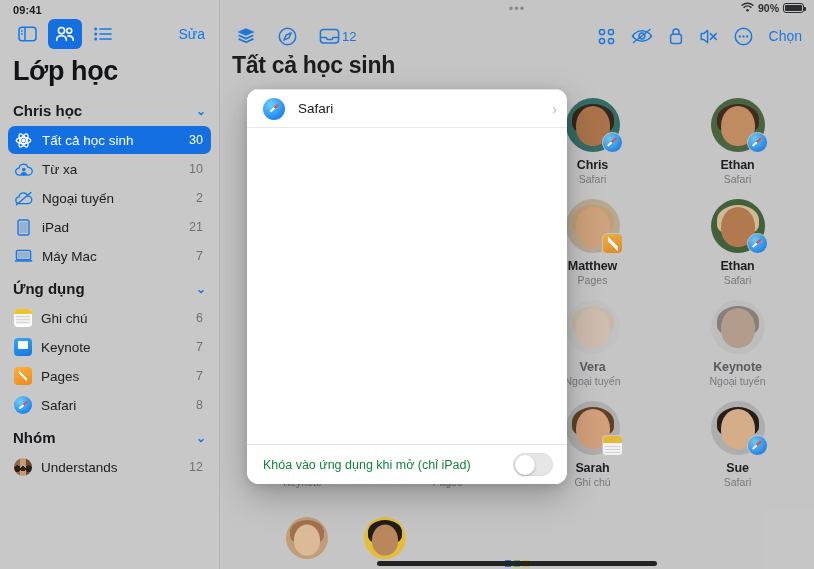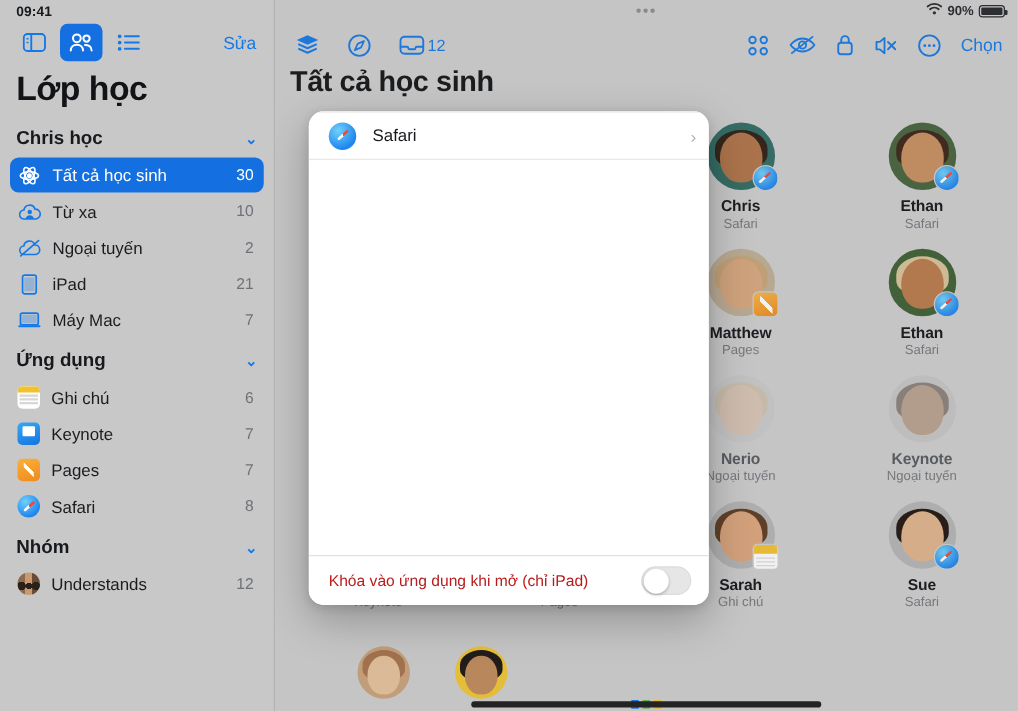--- a/index.html
+++ b/index.html
@@ -187,21 +187,21 @@
     border-bottom: 1px solid #e8e8e8;
   }
   .m-row .mi { width: 22px; height: 22px; flex: 0 0 22px; }
   .m-row .mlbl { margin-left: 13px; font-size: 13.5px; color: #17191c; }
   .m-row .mchev { margin-left: auto; color: #b5b5b5; font-size: 14px; }
   .m-spacer { flex: 1 1 auto; background: #fff; }
   .m-footer {
     display: flex; align-items: center; height: 40px;
     padding: 0 14px 0 16px; border-top: 1px solid #e2e2e2; background: #fff;
   }
-  .m-foot-lbl { font-size: 12.5px; color: #b91c1c; }
+  .m-foot-lbl { font-size: 12.5px; color: #15803d; }
   .switch {
     margin-left: auto; width: 40px; height: 23px; border-radius: 12px;
     background: #e6e6e6; border: 1px solid #dcdcdc; position: relative;
   }
   .switch .knob {
     position: absolute; left: 1px; top: 1px; width: 20px; height: 20px;
     border-radius: 50%; background: #fff; box-shadow: 0 1px 2.5px rgba(0,0,0,.28);
   }
 
   
@@ -551,21 +551,21 @@
      <div class="st-app">Safari</div>
         </div>
         <div class="student offline">
           <div class="av-wrap">
        <div class="avatar" style="background:#c4c4c4">
          <div class="hair" style="background:#cdb489"></div>
          <div class="face" style="background:#e6bb97"></div>
        </div>
 
      </div>
-     <div class="st-name">Nerio</div>
+     <div class="st-name">Vera</div>
      <div class="st-app">Ngoại tuyến</div>
         </div>
         <div class="student offline">
           <div class="av-wrap">
        <div class="avatar" style="background:#bdbdbd">
          <div class="hair" style="background:#3a2316"></div>
          <div class="face" style="background:#a06b42"></div>
        </div>
 
      </div>

